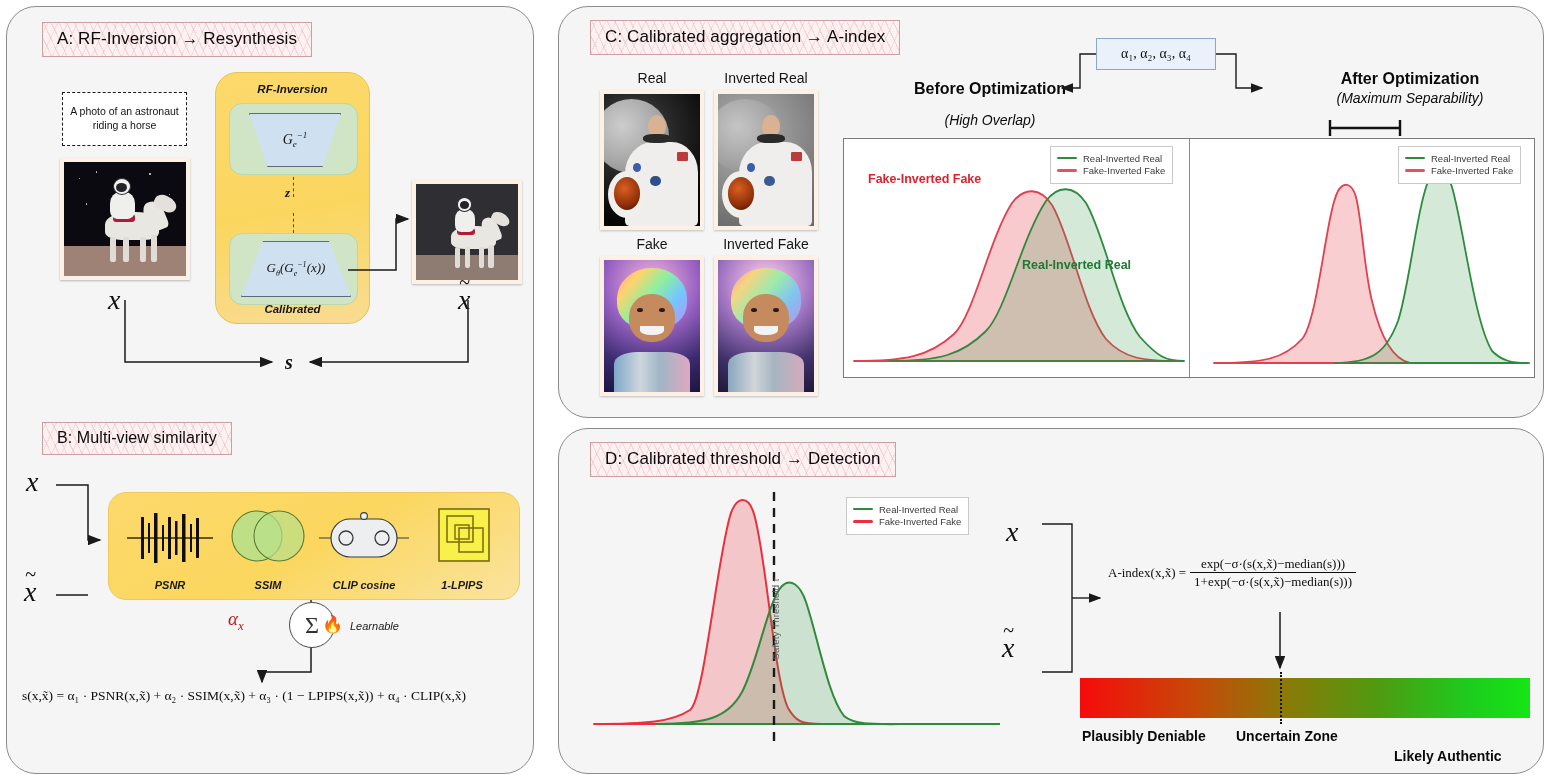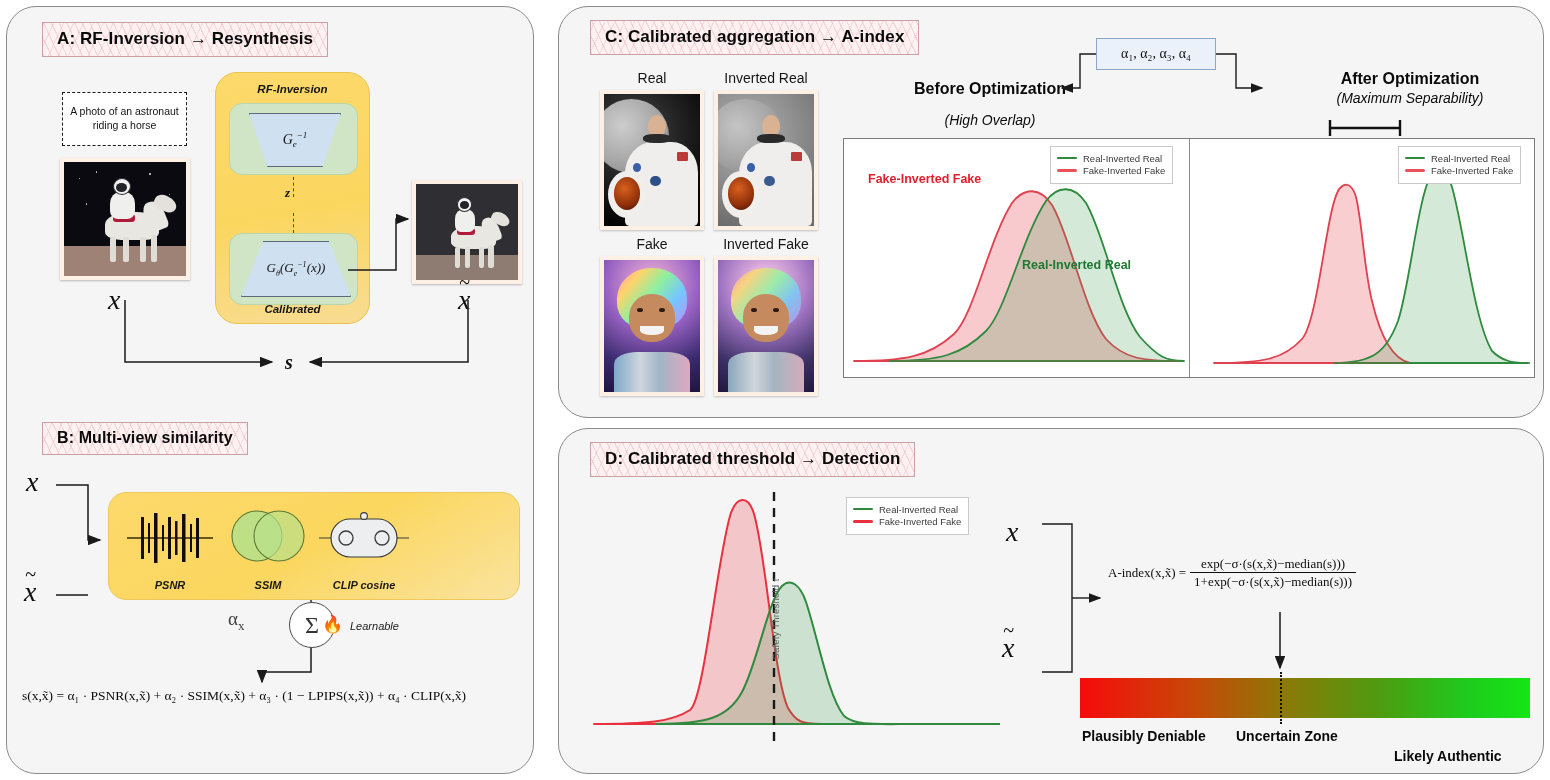--- a/index.html
+++ b/index.html
@@ -19,21 +19,21 @@
   }
   #panel-ab{left:6px;top:6px;width:528px;height:768px;}
   #panel-c{left:558px;top:6px;width:986px;height:412px;}
   #panel-d{left:558px;top:428px;width:986px;height:346px;}
 
   .badge{
     position:absolute;
     background:#fdf1f2;
     border:1.6px solid #c9a0a6;
     padding:6px 14px 7px 14px;
-    font-weight:bold;
+    font-weight:normal;
     color:#0a0a0a;
     letter-spacing:.1px;
     box-sizing:border-box;
     background-image:
       repeating-linear-gradient(65deg, rgba(226,150,160,.30) 0 1.2px, rgba(0,0,0,0) 1.2px 7px),
       repeating-linear-gradient(-65deg, rgba(226,150,160,.22) 0 1.2px, rgba(0,0,0,0) 1.2px 9px);
     white-space:nowrap;
   }
   #badge-a{left:42px;top:22px;font-size:17px;}
   #badge-b{left:42px;top:422px;font-size:16px;}
@@ -119,21 +119,21 @@
 
   .sumcircle{
     position:absolute;left:289px;top:602px;width:44px;height:44px;border-radius:50%;
     background:#ffffff;border:1.3px solid #4a4a4a;
     display:flex;align-items:center;justify-content:center;
     font-size:24px;color:#333;font-family:"Liberation Serif",serif;
   }
   .flame{position:absolute;left:322px;top:616px;font-size:17px;line-height:1;}
   #learnable{position:absolute;left:350px;top:620px;font-style:italic;font-size:11px;color:#1a1a1a;}
   #alpha-x{position:absolute;left:228px;top:608px;font-family:"Liberation Serif",serif;
-           font-size:19px;color:#404040;}
+           font-style:italic;font-size:19px;color:#b91c1c;}
   #eq-b{position:absolute;left:22px;top:688px;font-family:"Liberation Serif",serif;
         font-size:13.5px;color:#0d0d0d;white-space:nowrap;}
 
   
   .thumbcap{position:absolute;font-size:14px;color:#141414;text-align:center;width:104px;}
   .thumb{position:absolute;width:104px;height:140px;background:#fdf0e4;padding:4px;box-sizing:border-box;
          box-shadow:0 1px 2px rgba(0,0,0,.22);}
   .thumb .inner{width:100%;height:100%;overflow:hidden;position:relative;}
 
   .astro-bg{position:absolute;inset:0;background:radial-gradient(circle at 30% 30%, #4d4d4d 0%, #242424 40%, #050505 78%);}
@@ -349,20 +349,31 @@
         <line x1="4" y1="33" x2="94" y2="33" stroke="#3a3a3a" stroke-width="1.1"></line>
         <rect x="16" y="14" width="66" height="38" rx="19" fill="#eceef0" stroke="#3a3a3a" stroke-width="1.2"></rect>
         <circle cx="31" cy="33" r="7" fill="#eceef0" stroke="#3a3a3a" stroke-width="1.3"></circle>
         <circle cx="67" cy="33" r="7" fill="#eceef0" stroke="#3a3a3a" stroke-width="1.3"></circle>
         <circle cx="49" cy="11" r="3.4" fill="#eceef0" stroke="#3a3a3a" stroke-width="1.1"></circle>
       </svg>
     </div>
     <div class="cap">CLIP cosine</div>
   </div>
 
+  <div class="metric" style="left:304px">
+    <div class="micon">
+      <svg width="98" height="62" viewBox="0 0 98 62">
+        <rect x="26" y="4" width="50" height="52" fill="#f7f14a" stroke="#7a6a10" stroke-width="1.6"></rect>
+        <rect x="34" y="11" width="26" height="26" fill="none" stroke="#7a6a10" stroke-width="1.5"></rect>
+        <rect x="46" y="23" width="24" height="24" fill="none" stroke="#7a6a10" stroke-width="1.5"></rect>
+        <rect x="42" y="20" width="14" height="14" fill="none" stroke="#7a6a10" stroke-width="1.4"></rect>
+      </svg>
+    </div>
+    <div class="cap">1-LPIPS</div>
+  </div>
 </div>
 
 <div id="alpha-x">α<sub style="font-size:13px">x</sub></div>
 <div class="sumcircle">Σ</div>
 <div class="flame">🔥</div>
 <div id="learnable">Learnable</div>
 <div id="eq-b">s(x,x̃) = α₁ · PSNR(x,x̃) + α₂ · SSIM(x,x̃) + α₃ · (1 − LPIPS(x,x̃)) + α₄ · CLIP(x,x̃)</div>
 
 <div class="panel" id="panel-c"></div>
 <div class="badge" id="badge-c">C: Calibrated aggregation → A-index</div>

